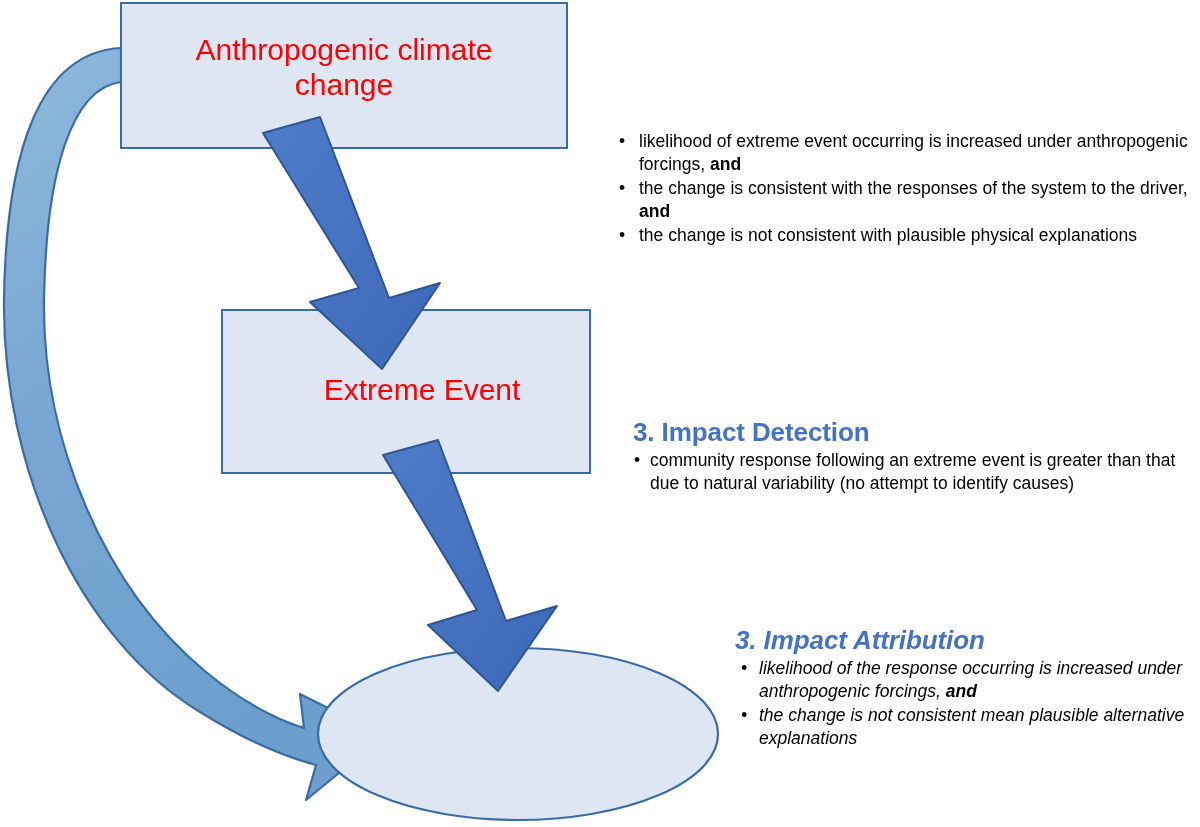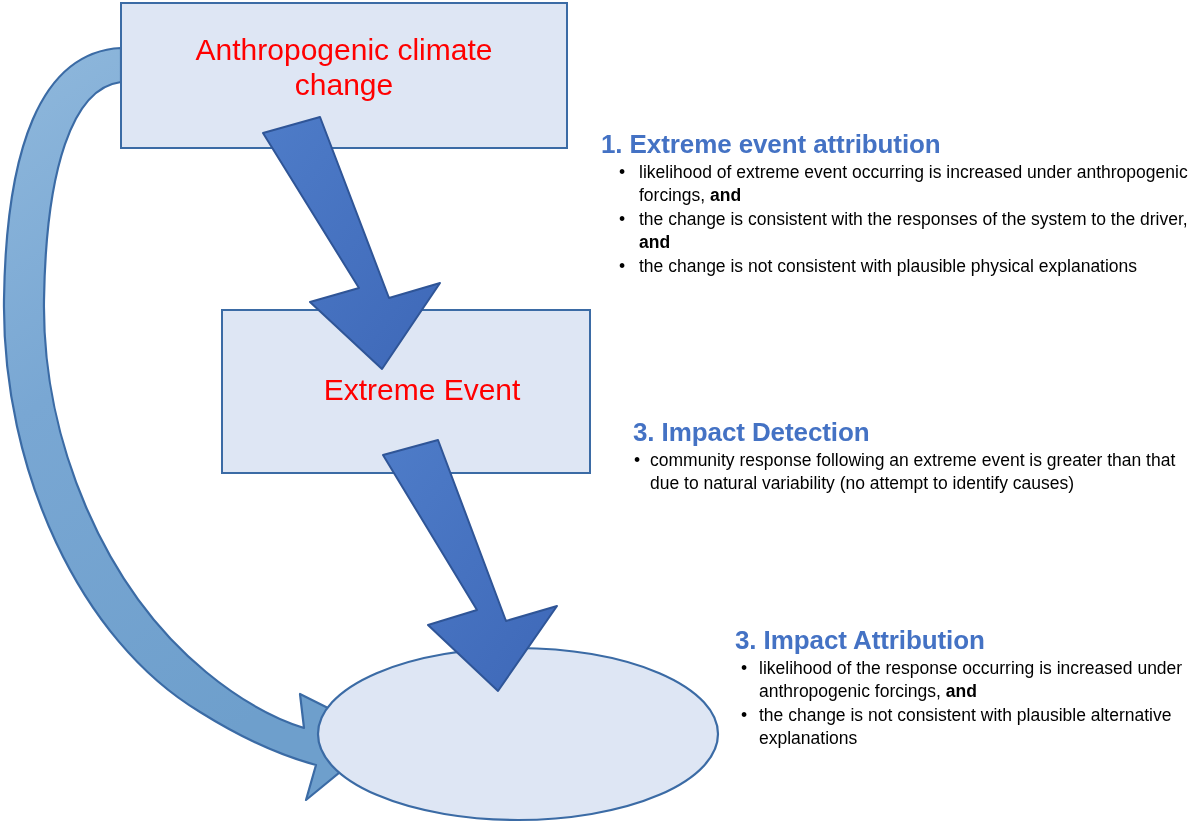--- a/index.html
+++ b/index.html
@@ -112,21 +112,21 @@
   #section-1 { left: 601px; top: 130px; width: 590px; }
   #section-1 .bullets li { padding-left: 38px; }
   #section-1 .bullets li .bullet-dot { left: 18px; }
 
   
   #section-2 { left: 633px; top: 418px; width: 567px; }
   #section-2 .bullets li { padding-left: 17px; }
   #section-2 .bullets li .bullet-dot { left: 1px; }
 
   
-  #section-3 { left: 735px; top: 626px; width: 465px; }
+  #section-3 { left: 735px; top: 626px; width: 465px; font-style: italic; }
   #section-3 .bullets li { padding-left: 24px; }
   #section-3 .bullets li .bullet-dot { left: 6px; }
 </style>
 </head>
 <body>
 
 <div id="canvas">
 
   <svg id="shapes" viewBox="0 0 1200 827" xmlns="http://www.w3.org/2000/svg">
 
@@ -193,21 +193,20 @@
   </svg>
 
   <div class="node-label" id="label-acc">Anthropogenic climate
 change</div>
 
   <div class="node-label" id="label-ee">Extreme Event</div>
 
 
 
   <div class="section" id="section-1">
-    <div class="section-title">1. Extreme event attribution</div>
     <ul class="bullets">
       <li>
         <span class="bullet-dot">•</span>
         <span class="bullet-text"><span>likelihood of extreme event occurring is increased under anthropogenic forcings, </span><b>and</b></span>
       </li>
       <li>
         <span class="bullet-dot">•</span>
         <span class="bullet-text"><span>the change is consistent with the responses of the system to the driver, </span><b>and</b></span>
       </li>
       <li>
@@ -229,18 +228,18 @@
 
   <div class="section" id="section-3">
     <div class="section-title">3. Impact Attribution</div>
     <ul class="bullets">
       <li>
         <span class="bullet-dot">•</span>
         <span class="bullet-text"><span>likelihood of the response occurring is increased under anthropogenic forcings, </span><b>and</b></span>
       </li>
       <li>
         <span class="bullet-dot">•</span>
-        <span class="bullet-text"><span>the change is not consistent with plausible alternative explanations</span></span>
+        <span class="bullet-text"><span>the change is not consistent mean plausible alternative explanations</span></span>
       </li>
     </ul>
   </div>
 
 </div>
 
 </body></html>

